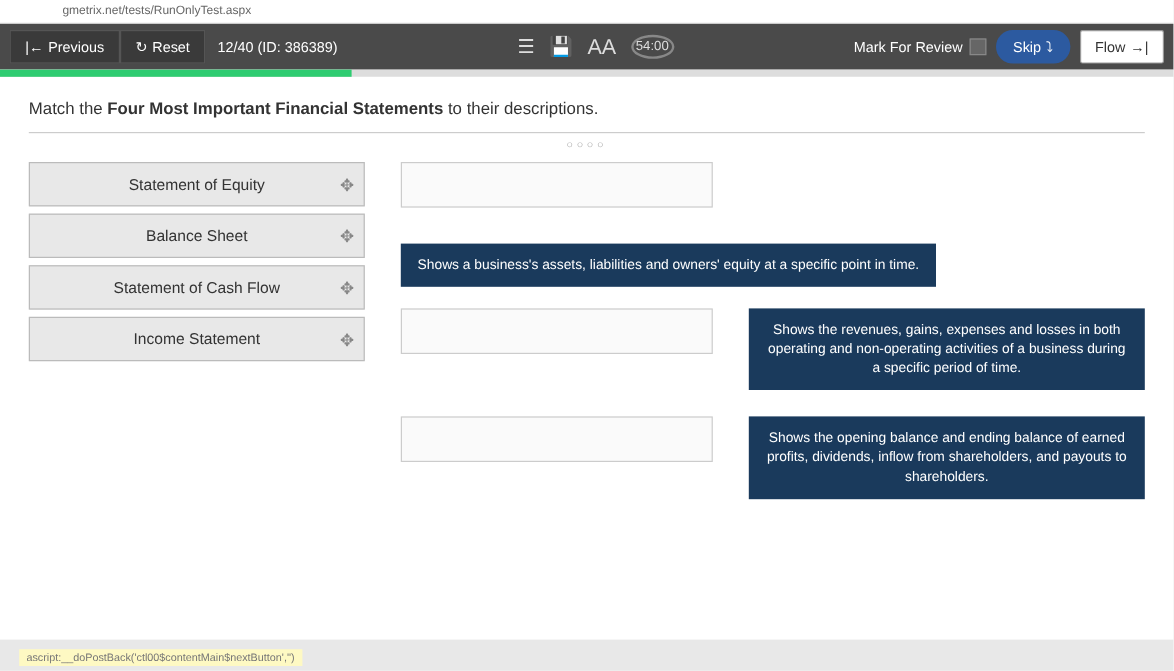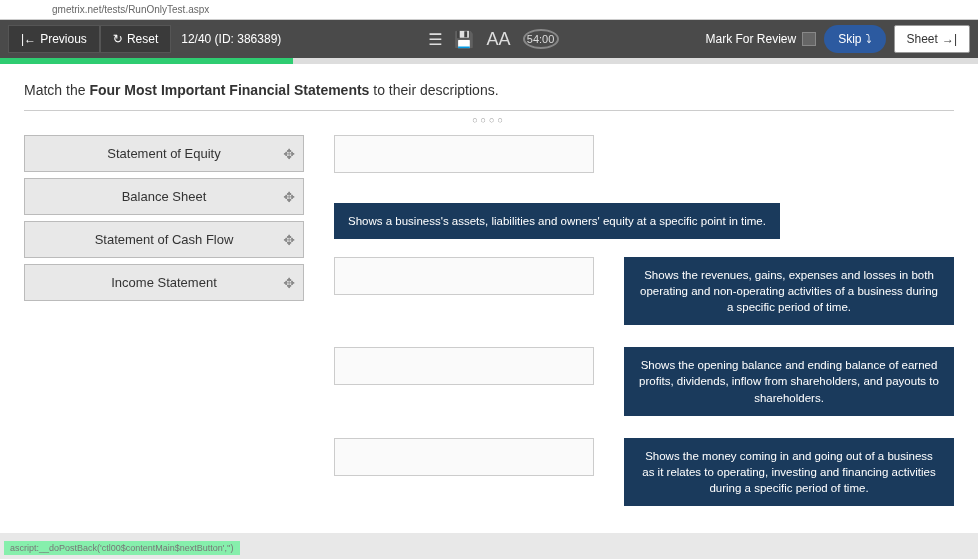--- a/index.html
+++ b/index.html
@@ -34,21 +34,21 @@
     .drag-item { background: #e8e8e8; border: 1px solid #bbb; padding: 10px 14px; font-size: 13px; color: #333; text-align: center; position: relative; cursor: move; }
     .drag-handle { position: absolute; right: 8px; top: 50%; transform: translateY(-50%); color: #888; font-size: 14px; }
     .drop-zone { border: 1px solid #ccc; background: #fafafa; height: 38px; }
     .desc-box { background: #1a3a5c; color: #fff; padding: 10px 14px; font-size: 11.5px; text-align: center; line-height: 1.4; }
     
     .row-group { display: flex; gap: 30px; margin-bottom: 22px; align-items: flex-start; }
     .row-group .drop-zone { width: 260px; flex-shrink: 0; }
     .row-group .desc-box { flex: 1; }
     .row-group.first { margin-bottom: 18px; flex-direction: column; }
     
-    .footer-script { position: absolute; bottom: 4px; left: 4px; font-size: 9px; color: #777; background: #86efac; padding: 2px 6px; }
+    .footer-script { position: absolute; bottom: 4px; left: 16px; font-size: 9px; color: #777; background: #fef9c3; padding: 2px 6px; }
     
     .arrow-left::before { content: "|←"; }
     .arrow-right::after { content: "→|"; }
     .reset-icon::before { content: "↻ "; }
     .skip-icon::after { content: " ⤵"; }
   </style>
 </head>
 <body>
 
 <div class="top-bar">
@@ -75,21 +75,21 @@
 
   <div class="toolbar-right">
     <div class="mark-review">
       <span>Mark For Review</span>
       <span class="checkbox"></span>
     </div>
     <button class="btn-blue skip-icon">
       <span>Skip</span>
     </button>
     <button class="btn-outline arrow-right">
-      <span>Sheet</span>
+      <span>Flow</span>
     </button>
   </div>
 </div>
 
 <div class="progress-bar">
   <div class="progress-fill"></div>
 </div>
 
 <div class="content">
   <p class="question-title">
@@ -125,21 +125,17 @@
         <div class="desc-box">Shows a business's assets, liabilities and owners' equity at a specific point in time.</div>
       </div>
       <div class="row-group">
         <div class="drop-zone"></div>
         <div class="desc-box">Shows the revenues, gains, expenses and losses in both operating and non-operating activities of a business during a specific period of time.</div>
       </div>
       <div class="row-group">
         <div class="drop-zone"></div>
         <div class="desc-box">Shows the opening balance and ending balance of earned profits, dividends, inflow from shareholders, and payouts to shareholders.</div>
       </div>
-      <div class="row-group">
-        <div class="drop-zone"></div>
-        <div class="desc-box">Shows the money coming in and going out of a business as it relates to operating, investing and financing activities during a specific period of time.</div>
-      </div>
     </div>
   </div>
 </div>
 
 <div class="footer-script">ascript:__doPostBack('ctl00$contentMain$nextButton','')</div>
 
 </body></html>

